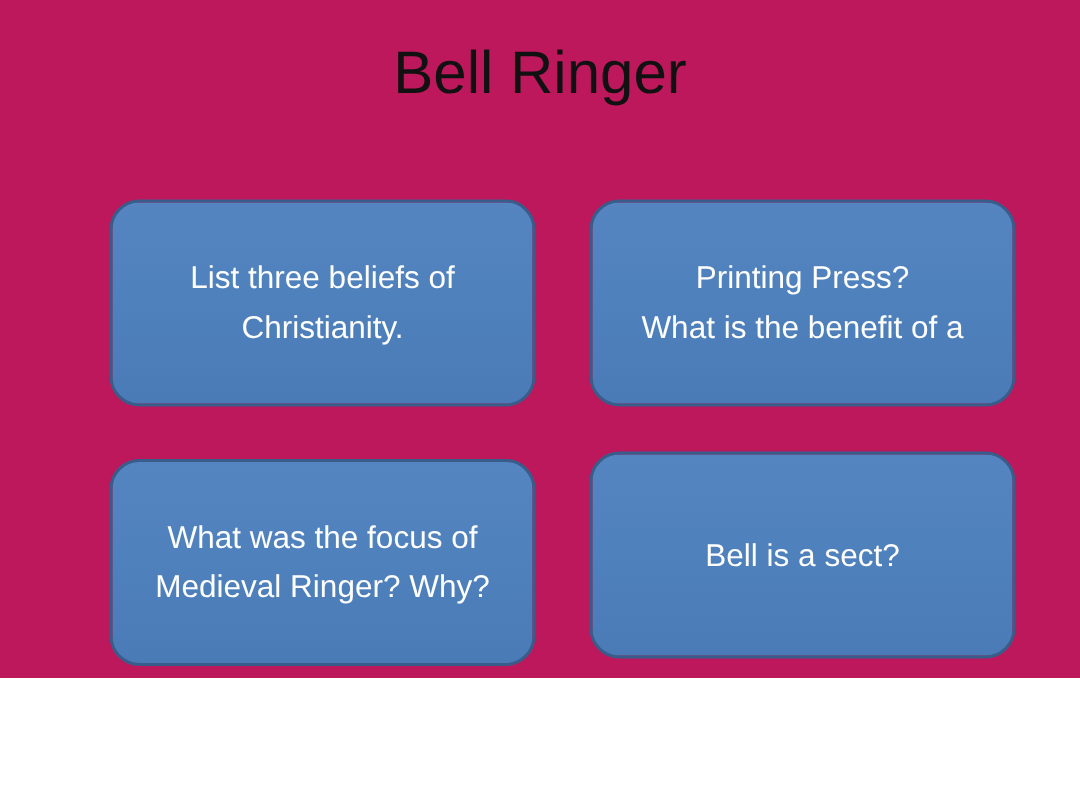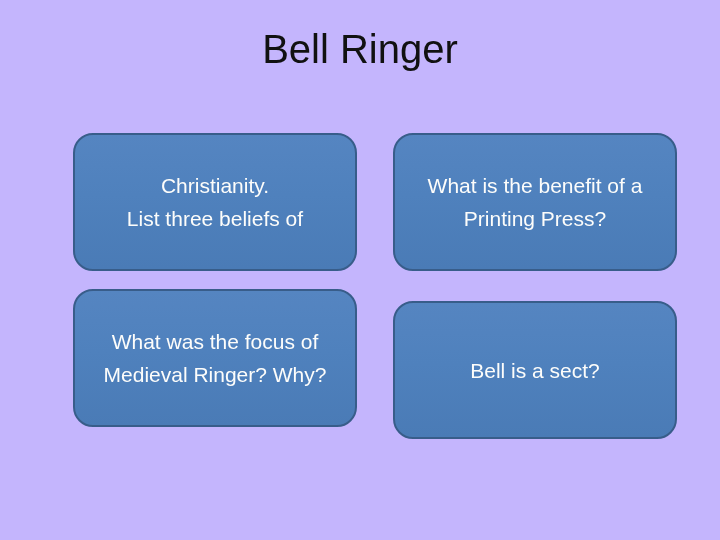--- a/index.html
+++ b/index.html
@@ -3,22 +3,22 @@
 <meta charset="utf-8">
 <style>
   html, body {
     margin: 0;
     padding: 0;
     background: #ffffff;
   }
   .slide {
     position: relative;
     width: 720px;
-    height: 540px;
-    background: #c4b5fd;
+    height: 452px;
+    background: #be185d;
     overflow: hidden;
     font-family: "Liberation Sans", sans-serif;
   }
   .slide-title {
     position: absolute;
     top: 26px;
     left: 0;
     width: 720px;
     text-align: center;
     font-size: 40px;
@@ -39,39 +39,39 @@
     align-items: center;
     justify-content: center;
     text-align: center;
     color: #FDFDFB;
     font-size: 21px;
     line-height: 33px;
     padding: 0 18px;
   }
   .qbox-1 { left: 73px;  top: 133px; }
   .qbox-2 { left: 393px; top: 133px; }
-  .qbox-3 { left: 73px;  top: 289px; }
+  .qbox-3 { left: 73px;  top: 306px; }
   .qbox-4 { left: 393px; top: 301px; }
   .qline { display: block; white-space: nowrap; }
 </style>
 </head>
 <body>
 
 <div class="slide">
 
   <div class="slide-title">Bell Ringer</div>
 
   <div class="qbox qbox-1">
+    <span class="qline">List three beliefs of</span>
     <span class="qline">Christianity.</span>
-    <span class="qline">List three beliefs of</span>
   </div>
 
   <div class="qbox qbox-2">
+    <span class="qline">Printing Press?</span>
     <span class="qline">What is the benefit of a</span>
-    <span class="qline">Printing Press?</span>
   </div>
 
   <div class="qbox qbox-3">
     <span class="qline">What was the focus of</span>
     <span class="qline">Medieval Ringer? Why?</span>
   </div>
 
   <div class="qbox qbox-4">
     <span class="qline">Bell is a sect?</span>
   </div>

